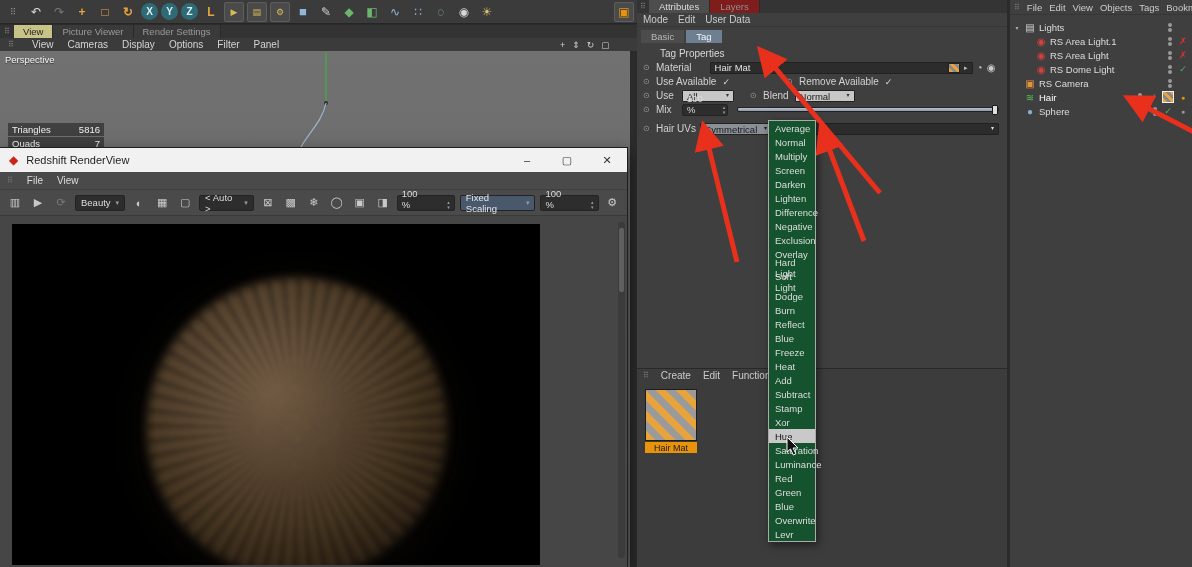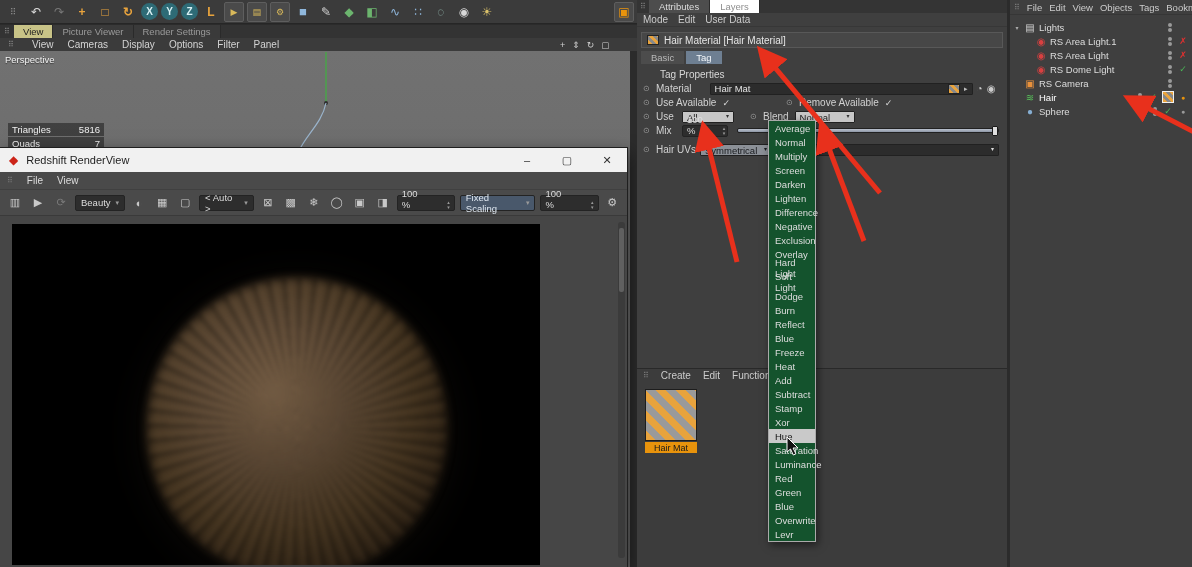--- a/index.html
+++ b/index.html
@@ -78,21 +78,21 @@
 .strands{position:absolute;left:135px;top:54px;width:300px;height:300px;border-radius:50%;
   background:repeating-conic-gradient(rgba(0,0,0,.4) 0deg 2deg,rgba(125,98,66,.14) 2deg 4deg,rgba(0,0,0,0) 4deg 6deg);
   opacity:.6;filter:blur(2px)}
 #rs-scroll{position:absolute;right:2px;top:6px;width:7px;height:336px;background:#3b3b3b;border-radius:3px}
 #rs-scroll .thumb{position:absolute;left:1px;top:6px;width:5px;height:64px;background:#606060;border-radius:2px}
 
 
 #attr{left:637px;top:0;width:370px;height:567px;background:#3f3f3f}
 #attr-tabs{height:13px;background:#343434;display:flex;font-size:9.5px;align-items:stretch}
 #attr-tabs .handle{width:12px;display:flex;align-items:center;justify-content:center;color:#808080;font-size:8px}
-.atab{padding:0 10px;display:flex;align-items:center;background:#ffffff;color:#8f8f8f;border-right:1px solid #2b2b2b}
+.atab{padding:0 10px;display:flex;align-items:center;background:#7f1d1d;color:#8f8f8f;border-right:1px solid #2b2b2b}
 .atab.active{background:#4d4d4d;color:#ddd}
 #attr-menu{height:14px;display:flex;align-items:center;gap:10px;padding:0 6px;color:#ccc;
   border-bottom:1px solid #373737}
 .hicon{font-size:9px}
 #attr-title{margin:5px 4px 0;height:16px;border:1px solid #585858;background:#474747;
   display:flex;align-items:center;gap:5px;padding:0 5px}
 .mat-chip{width:12px;height:10px;flex:0 0 auto;
   background:repeating-linear-gradient(45deg,#e8a33d 0 3px,#8a8a8a 3px 6px);border:1px solid #222}
 #attr-title .t{color:#e6e6e6}
 #attr-subtabs{display:flex;gap:2px;padding:3px 4px 1px}
@@ -326,24 +326,20 @@
     <span class="atab active">Attributes</span>
         <span class="atab">Layers</span>
       </div>
     <div id="attr-menu">
 
     <span class="mitem">Mode</span>
         <span class="mitem">Edit</span>
         <span class="mitem">User Data</span>
       </div>
 
-    <div id="attr-title">
-      <span class="mat-chip"></span>
-      <span class="t">Hair Material [Hair Material]</span>
-    </div>
     <div id="attr-subtabs">
 
     <span class="stab">Basic</span>
         <span class="stab active">Tag</span>
       </div>
     <div id="section-title">Tag Properties</div>
 
     <div class="prow">
       <span class="pc">⊙</span>
       <span class="plabel">Material</span>

